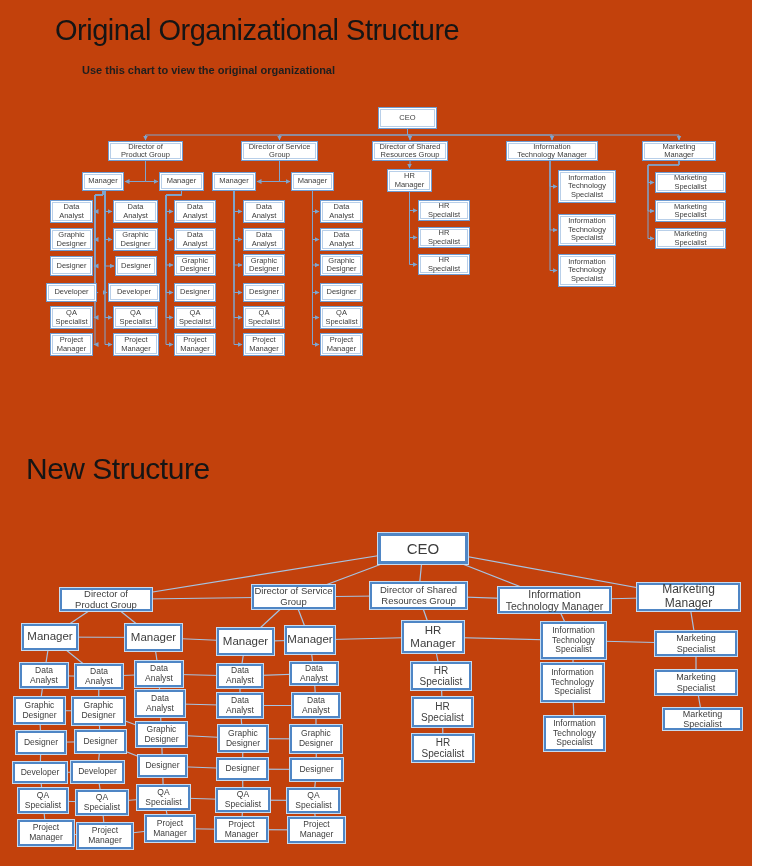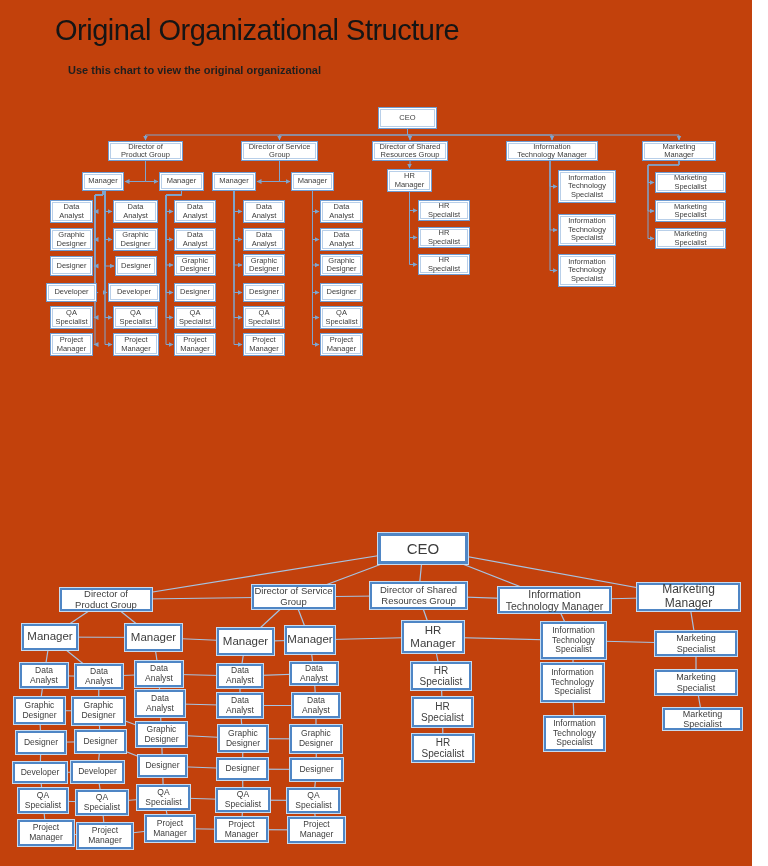--- a/index.html
+++ b/index.html
@@ -2,21 +2,21 @@
 <html><head>
 <meta charset="utf-8">
 <style>
   html,body{margin:0;padding:0;background:#ffffff;}
   .page{position:relative;width:752px;height:866px;background:#c2410c;overflow:hidden;
         font-family:"Liberation Sans",sans-serif;}
   .title{position:absolute;color:#151515;font-weight:400;letter-spacing:-0.5px;
          font-family:"Liberation Sans",sans-serif;}
   #title-original{left:55px;top:14px;font-size:29px;}
   #title-new{left:26px;top:452px;font-size:30px;}
-  .subtitle{position:absolute;left:68px;top:64px;font-size:11px;font-weight:bold;color:#1f1f1f;}
+  .subtitle{position:absolute;left:82px;top:64px;font-size:11px;font-weight:bold;color:#1f1f1f;}
   .note{position:absolute;left:18px;top:498px;width:302px;font-size:12.5px;font-weight:bold;
         color:#1f1f1f;line-height:1.38;}
   .chart-canvas{position:absolute;left:0;top:0;width:768px;height:866px;}
   .wires{position:absolute;left:0;top:0;}
   .node{position:absolute;box-sizing:border-box;background:#fff;display:flex;align-items:center;
         justify-content:center;text-align:center;white-space:pre-line;color:#3d3d3d;
         font-family:"Liberation Sans",sans-serif;}
   
   .t{border:1px solid #6f9cd2;box-shadow:inset 0 0 0 1px #ffffff,inset 0 0 0 2px #b8cfe9;
      font-size:7.5px;line-height:1.12;}
@@ -181,20 +181,21 @@
 Technology
 Specialist</div>
       <div class="node t" style="left: 655px; top: 172px; width: 71px; height: 21px;">Marketing
 Specialist</div>
       <div class="node t" style="left: 655px; top: 200px; width: 71px; height: 22px;">Marketing
 Specialist</div>
       <div class="node t" style="left: 655px; top: 228px; width: 71px; height: 21px;">Marketing
 Specialist</div>
     </div>
 
+  <div class="title" id="title-new">New Structure</div>
 
   <div class="chart-canvas" id="chart-1">
       <svg width="768" height="866" class="wires">
         <defs>
           <marker id="arw1" markerWidth="6" markerHeight="6" refX="4.5" refY="2.5" orient="auto">
             <path d="M0,0 L5,2.5 L0,5 z" fill="#a6c3e2"></path>
           </marker>
         </defs>
         <polyline points="423,548.5 106,599.5" fill="none" stroke="#a6c3e2" stroke-width="1.2"></polyline>
         <polyline points="423,548.5 293.5,597" fill="none" stroke="#a6c3e2" stroke-width="1.2"></polyline>

